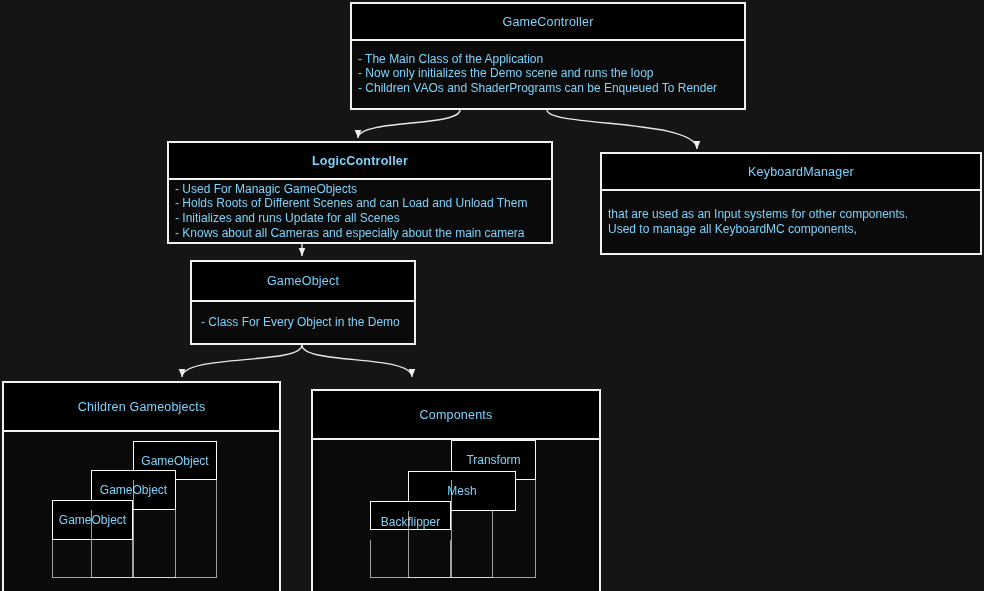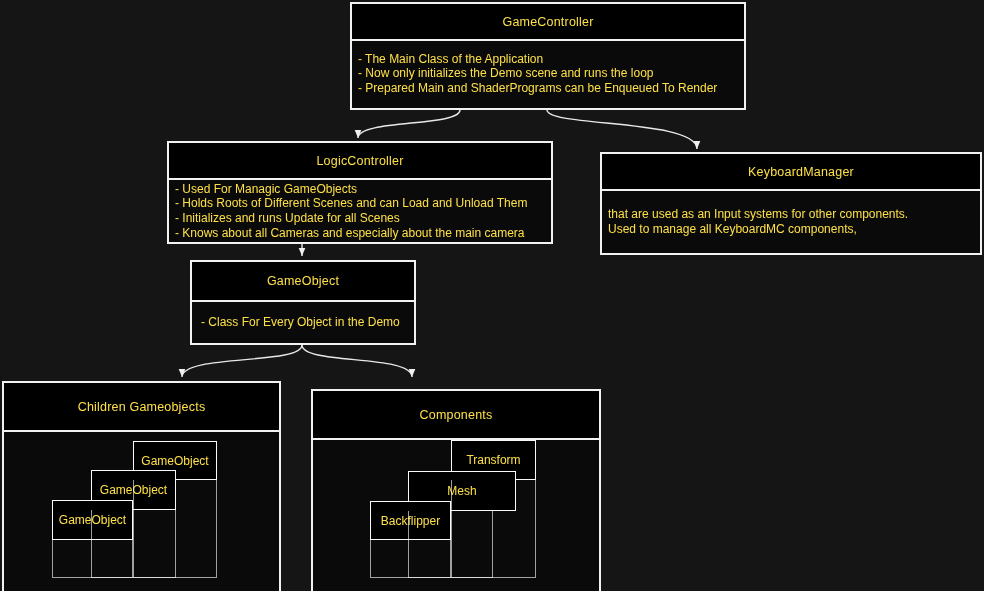--- a/index.html
+++ b/index.html
@@ -1,38 +1,38 @@
 <!DOCTYPE html>
 <html><head>
 <meta charset="utf-8">
 <style>
   html,body { margin:0; padding:0; background:#151515; }
   #canvas {
     position:relative; width:984px; height:591px; overflow:hidden;
     background:#151515; font-family:"Liberation Sans", sans-serif;
-    color:#fde047; font-size:12px;
+    color:#7dd3fc; font-size:12px;
   }
   
   .clsbox { position:absolute; border:2px solid #f2f2f2; background:#0a0a0a; box-sizing:border-box; }
   .clsbox .hdr {
     background:#000; border-bottom:2px solid #f2f2f2; box-sizing:border-box;
     display:flex; align-items:center; justify-content:center;
     font-size:12.5px; letter-spacing:.2px; white-space:nowrap;
   }
   .clsbox .bdy {
     display:flex; flex-direction:column; justify-content:center;
     padding:4px 6px; box-sizing:border-box;
   }
   .clsbox .bdy .line { line-height:14.6px; white-space:nowrap; }
 
   #box-gamecontroller   { left:350px; top:2px;   width:396px; height:108px; }
   #box-gamecontroller   .hdr { height:37px; }
   #box-gamecontroller   .bdy { height:65px; }
   #box-logiccontroller  { left:167px; top:141px; width:386px; height:103px; }
-  #box-logiccontroller  .hdr { height:37px; }
+  #box-logiccontroller  .hdr { height:37px;font-weight:bold; }
   #box-logiccontroller  .bdy { height:62px; }
   #box-keyboardmanager  { left:600px; top:152px; width:382px; height:103px; }
   #box-keyboardmanager  .hdr { height:37px;padding-left:20px; }
   #box-keyboardmanager  .bdy { height:62px; }
   #box-gameobject       { left:190px; top:260px; width:226px; height:85px; }
   #box-gameobject       .hdr { height:40px; }
   #box-gameobject       .bdy { height:41px; padding-left:9px; }
 
   
   #box-children   { left:2px;   top:381px; width:279px; height:241px; }
@@ -56,21 +56,21 @@
   #cg1-b { left:133px; top:480px; width:84px; height:98px; }
   #cg2-h { left:91px;  top:470px; width:85px; height:40px; }
   #cg2-b { left:91px;  top:510px; width:85px; height:68px; }
   #cg3-h { left:52px;  top:500px; width:81px; height:40px; }
   #cg3-b { left:52px;  top:540px; width:81px; height:38px; }
   
   #cp1-h { left:451px; top:440px; width:85px; height:40px; }
   #cp1-b { left:451px; top:480px; width:85px; height:98px; }
   #cp2-h { left:408px; top:471px; width:108px; height:40px; }
   #cp2-b { left:408px; top:511px; width:85px; height:67px; }
-  #cp3-h { left:370px; top:501px; width:81px; height:39px; }
+  #cp3-h { left:370px; top:501px; width:81px; height:29px;align-items:flex-end; }
   #cp3-b { left:370px; top:540px; width:81px; height:38px; }
 
   
   #connectors { position:absolute; left:0; top:0; z-index:5; pointer-events:none; }
 </style>
 </head>
 <body>
 
 <div id="canvas">
 
@@ -87,21 +87,21 @@
       <path d="M302,345 C302,365 182,354 182,377" marker-end="url(#arrow)"></path>
       <path d="M302,345 C302,365 412,354 412,377" marker-end="url(#arrow)"></path>
     </g>
   </svg>
 
   <div class="clsbox" id="box-gamecontroller">
     <div class="hdr">GameController</div>
     <div class="bdy">
       <div class="line">- The Main Class of the Application</div>
       <div class="line">- Now only initializes the Demo scene and runs the loop</div>
-      <div class="line">- Prepared Main and ShaderPrograms can be Enqueued To Render</div>
+      <div class="line">- Children VAOs and ShaderPrograms can be Enqueued To Render</div>
     </div>
   </div>
 
   <div class="clsbox" id="box-logiccontroller">
     <div class="hdr">LogicController</div>
     <div class="bdy">
       <div class="line">- Used For Managic GameObjects</div>
       <div class="line">- Holds Roots of Different Scenes and can Load and Unload Them</div>
       <div class="line">- Initializes and runs Update for all Scenes</div>
       <div class="line">- Knows about all Cameras and especially about the main camera</div>

